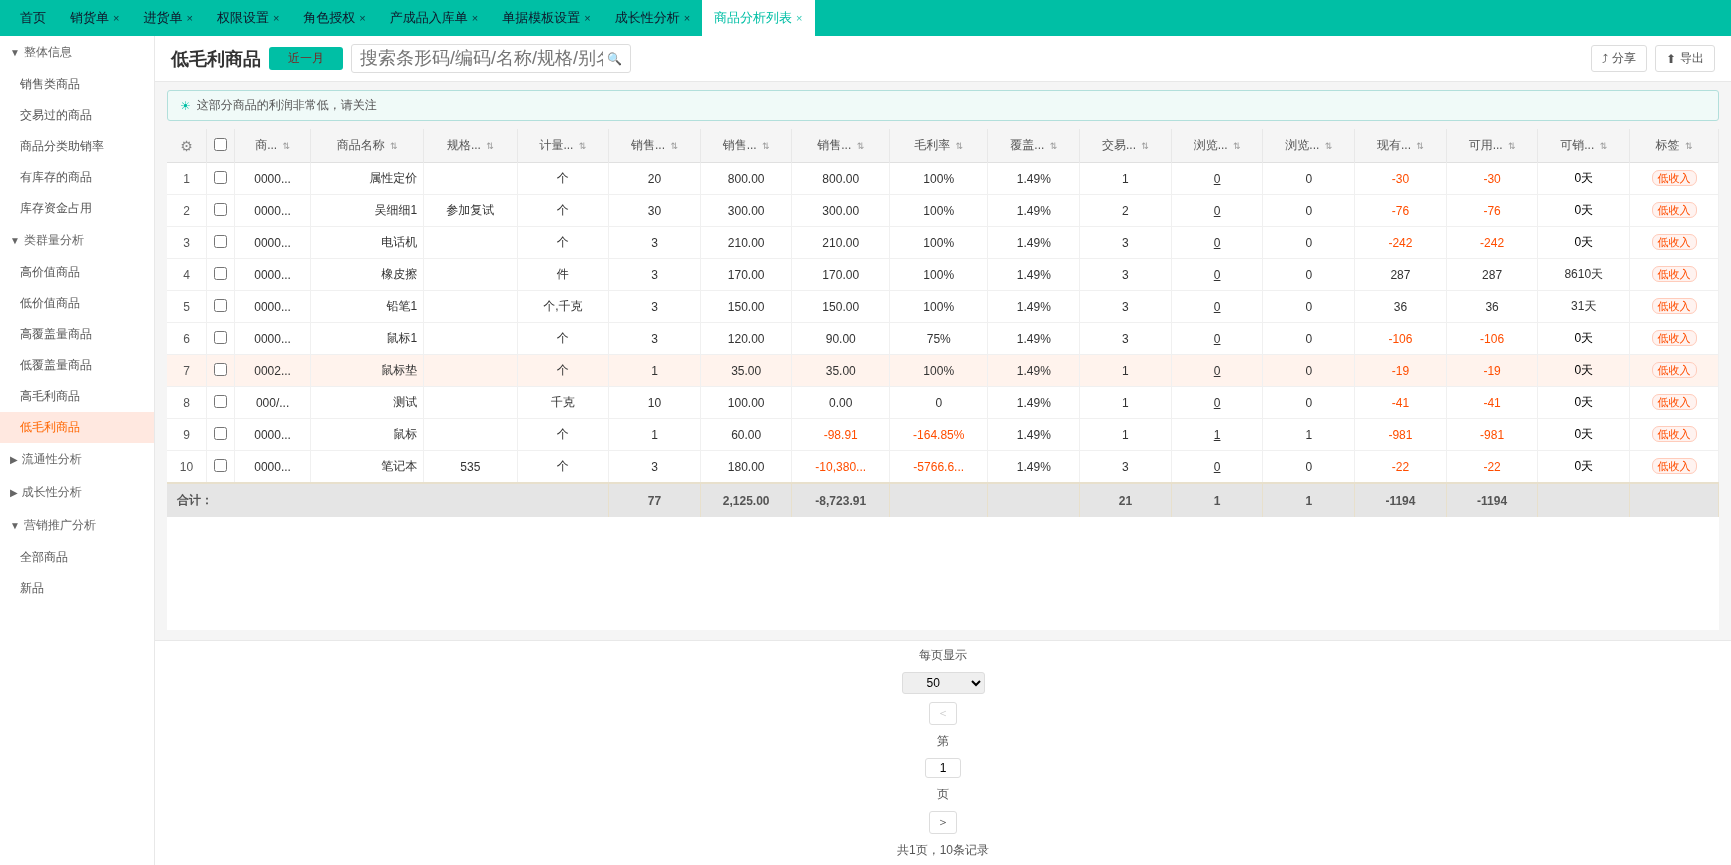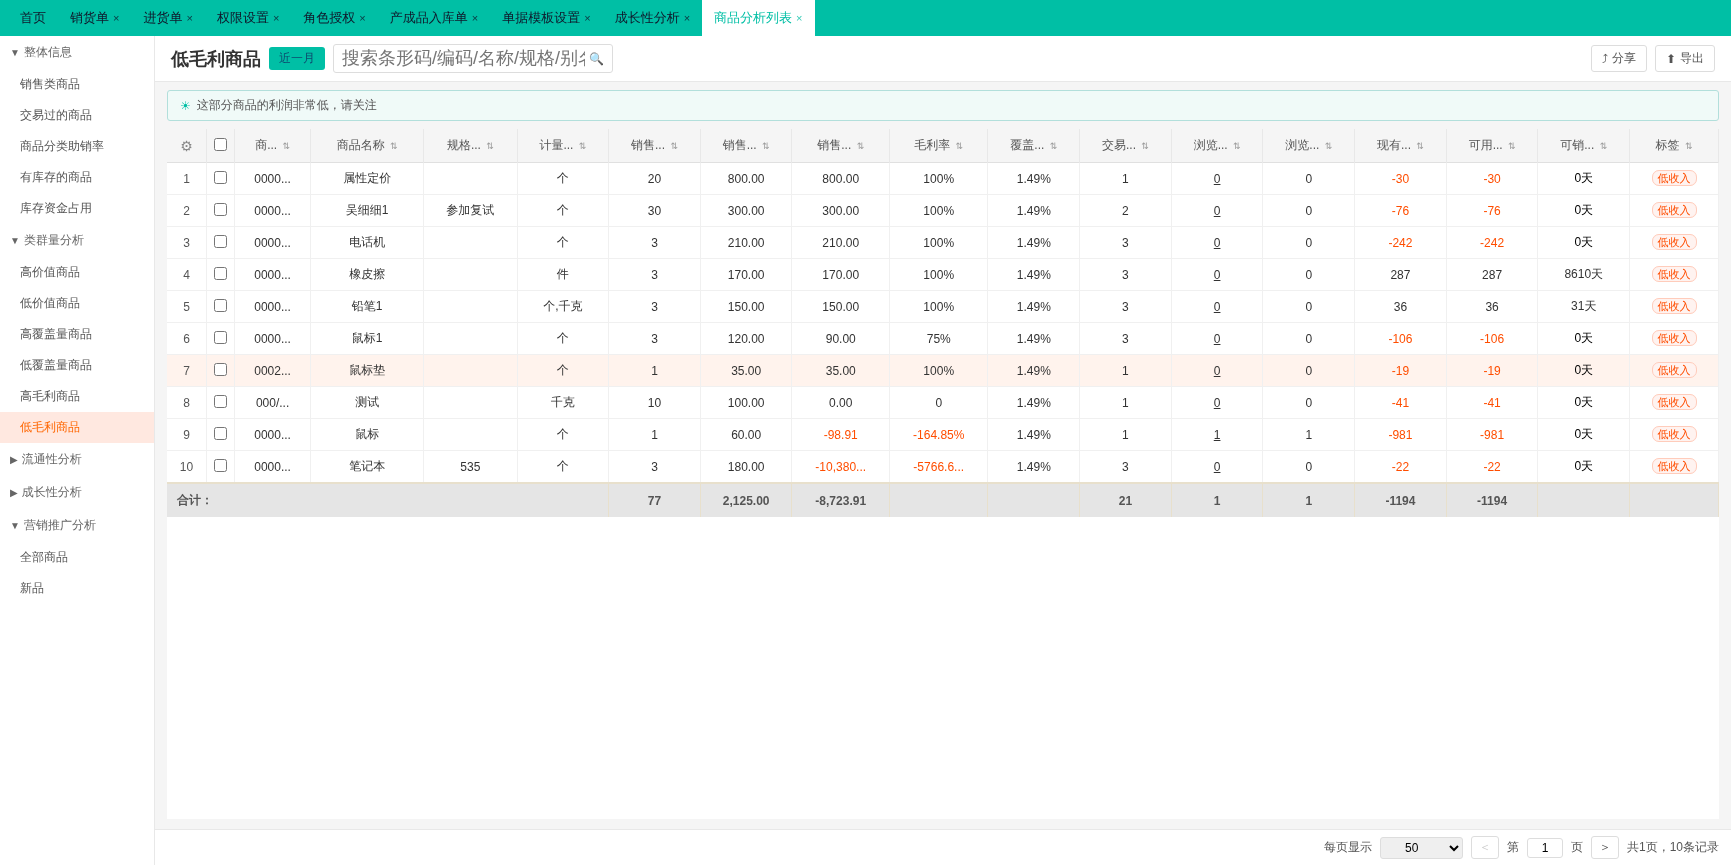--- a/index.html
+++ b/index.html
@@ -73,24 +73,24 @@
       border-bottom: 1px solid #e8e8e8;
       gap: 8px;
     }
     .page-title {
       font-size: 18px;
       font-weight: bold;
       color: #333;
     }
     .period-btn {
       background: #00bfa5;
-      color: #0c4a6e;
+      color: #7f1d1d;
       border: none;
       border-radius: 3px;
-      padding: 3px 10px;
+      padding: 3px 19px;
       font-size: 12px;
       cursor: pointer;
     }
     .search-box {
       display: flex;
       align-items: center;
       border: 1px solid #ddd;
       border-radius: 3px;
       padding: 3px 8px;
       background: #fff;
@@ -165,21 +165,21 @@
     
     tbody tr { border-bottom: 1px solid #f0f0f0; }
     tbody tr.highlighted { background: #fff3ed; }
     
     tbody td {
       padding: 7px 6px;
       text-align: center;
       border-right: 1px solid #f0f0f0;
       white-space: nowrap;
     }
-    tbody td.left { text-align: center; }
+    tbody td.left { text-align: right; }
     
     .row-num { color: #555; }
     .check-cell { width: 28px; }
     
     .tag-badge {
       background: #fff3f0;
       color: #ff4d00;
       border: 1px solid #ffccbb;
       border-radius: 7px;
       padding: 1px 5px;
@@ -207,20 +207,21 @@
     .bottom-bar {
       display: flex;
       align-items: center;
       justify-content: flex-end;
       padding: 6px 12px;
       background: #fff;
       border-top: 1px solid #e8e8e8;
       gap: 8px;
       font-size: 12px;
       color: #555;
+      flex-direction: column;
     }
     .page-size-select {
       border: 1px solid #ddd;
       border-radius: 3px;
       padding: 2px 20px;
       font-size: 12px;
     }
     .page-nav-btn {
       border: 1px solid #ddd;
       background: #fff;

